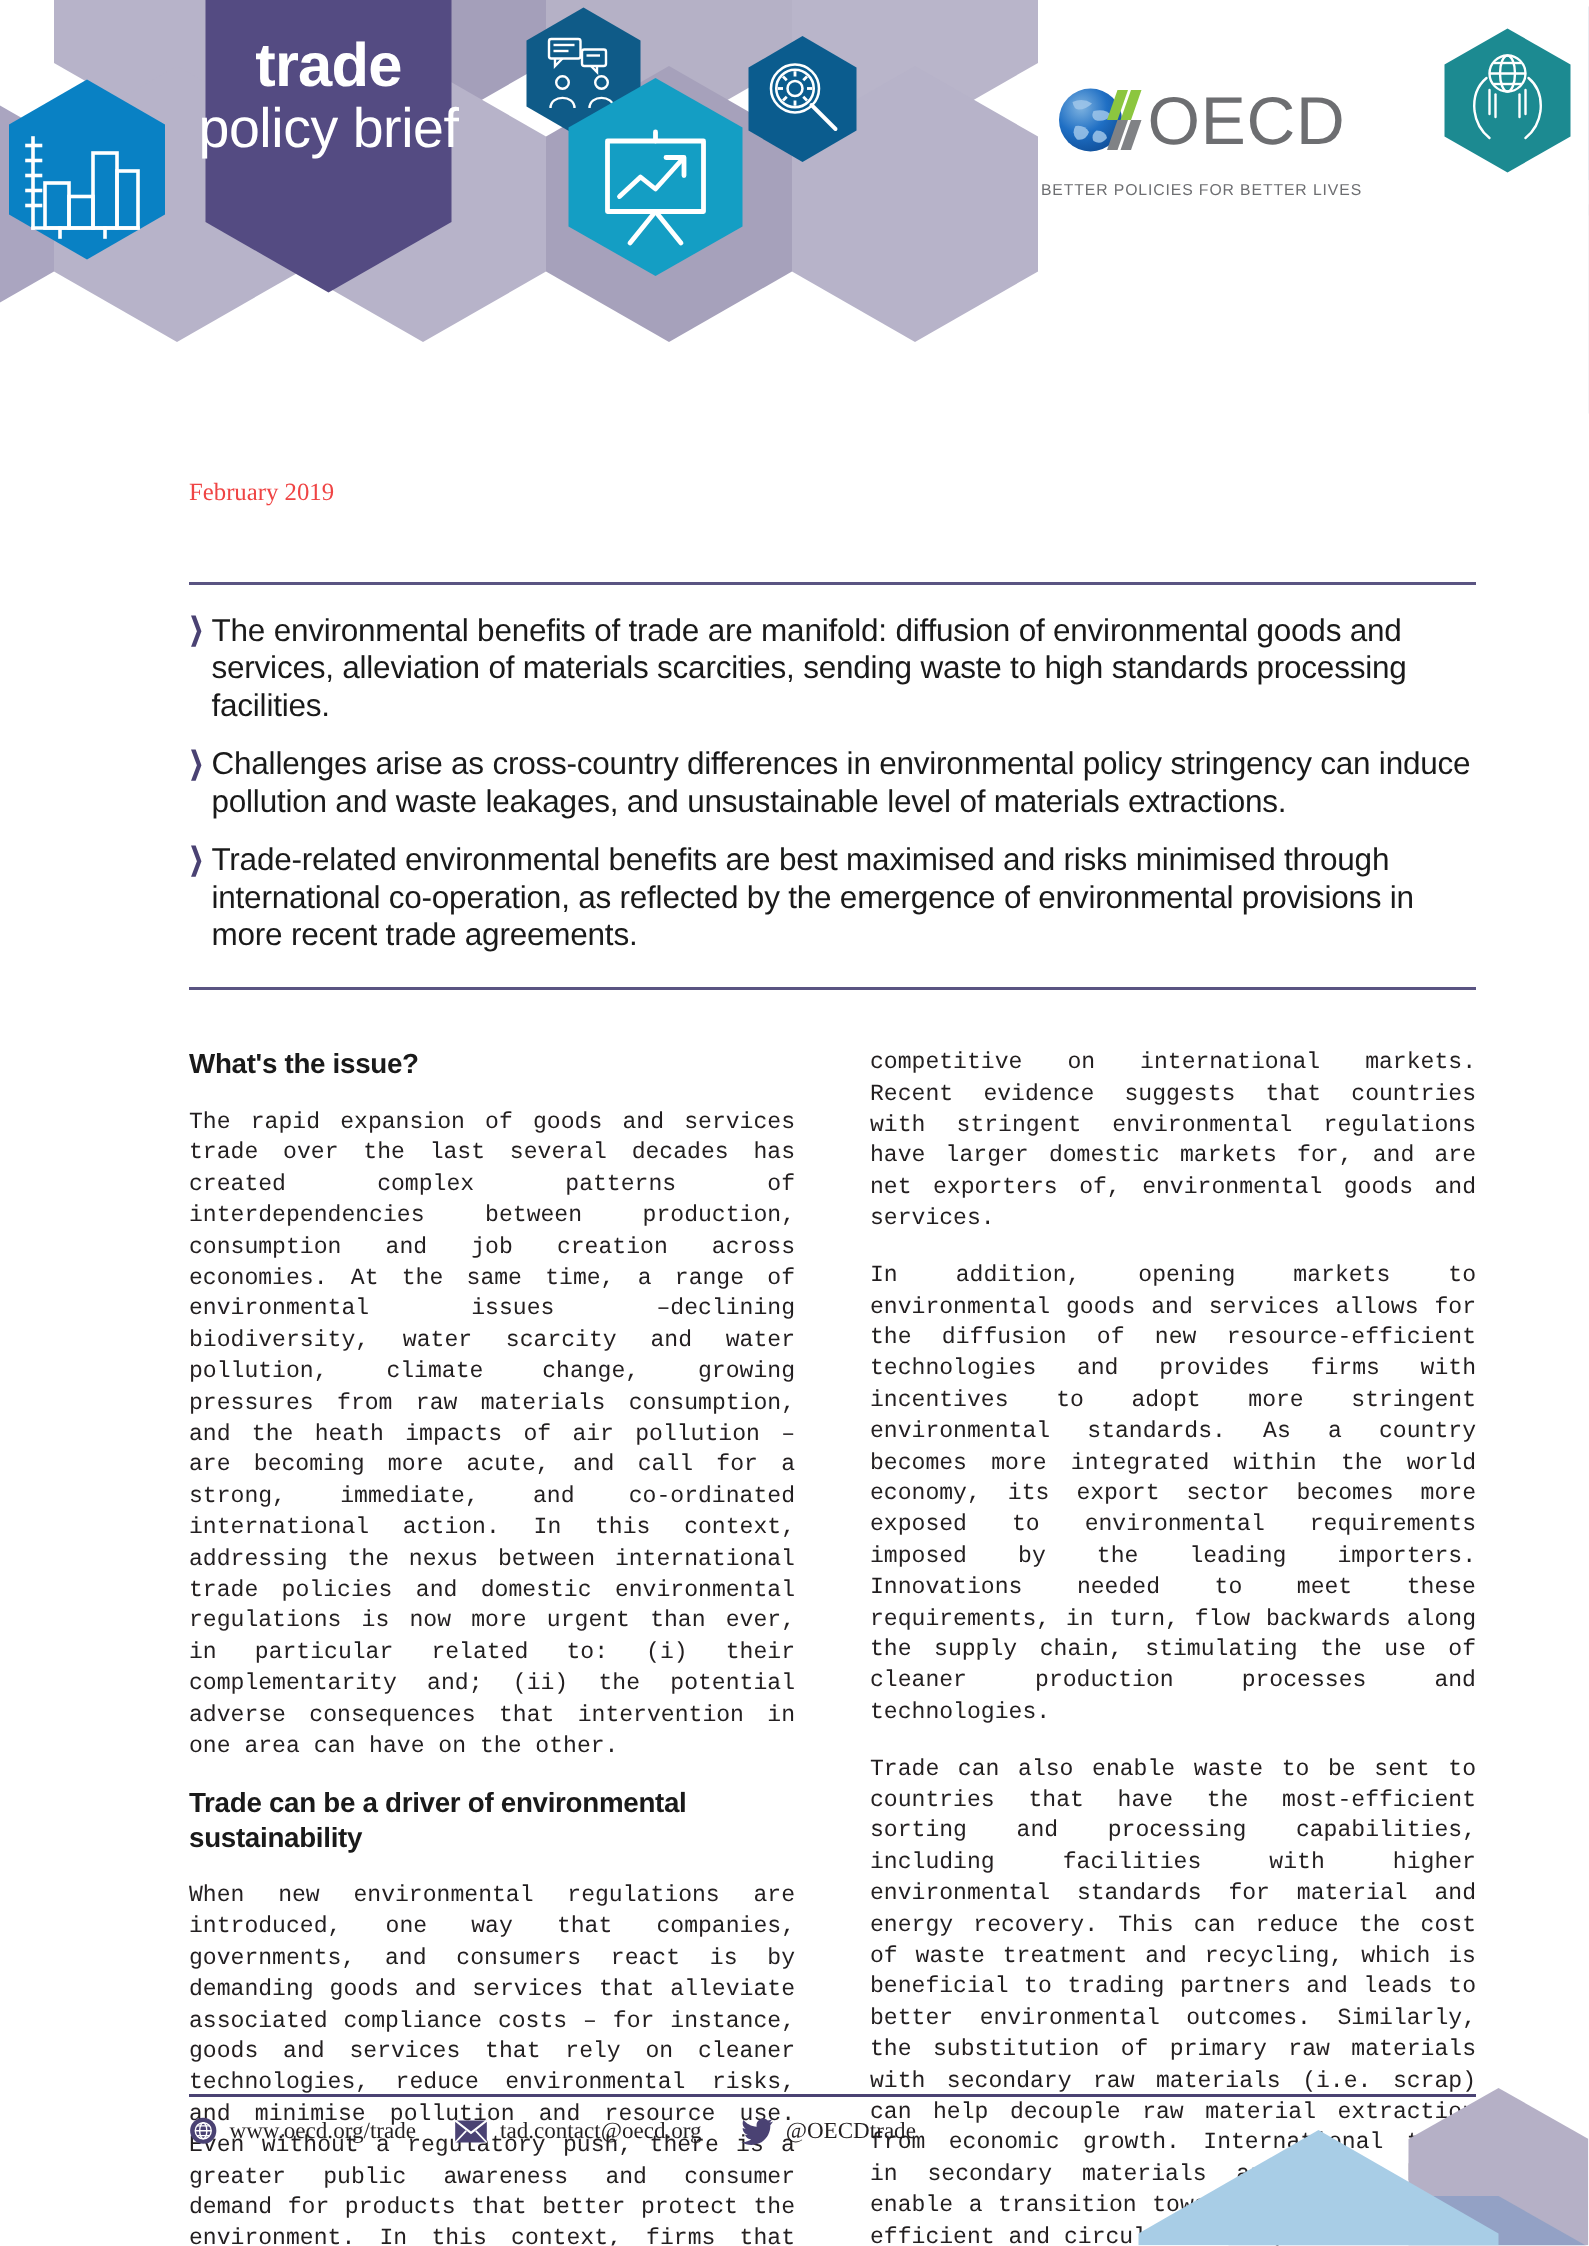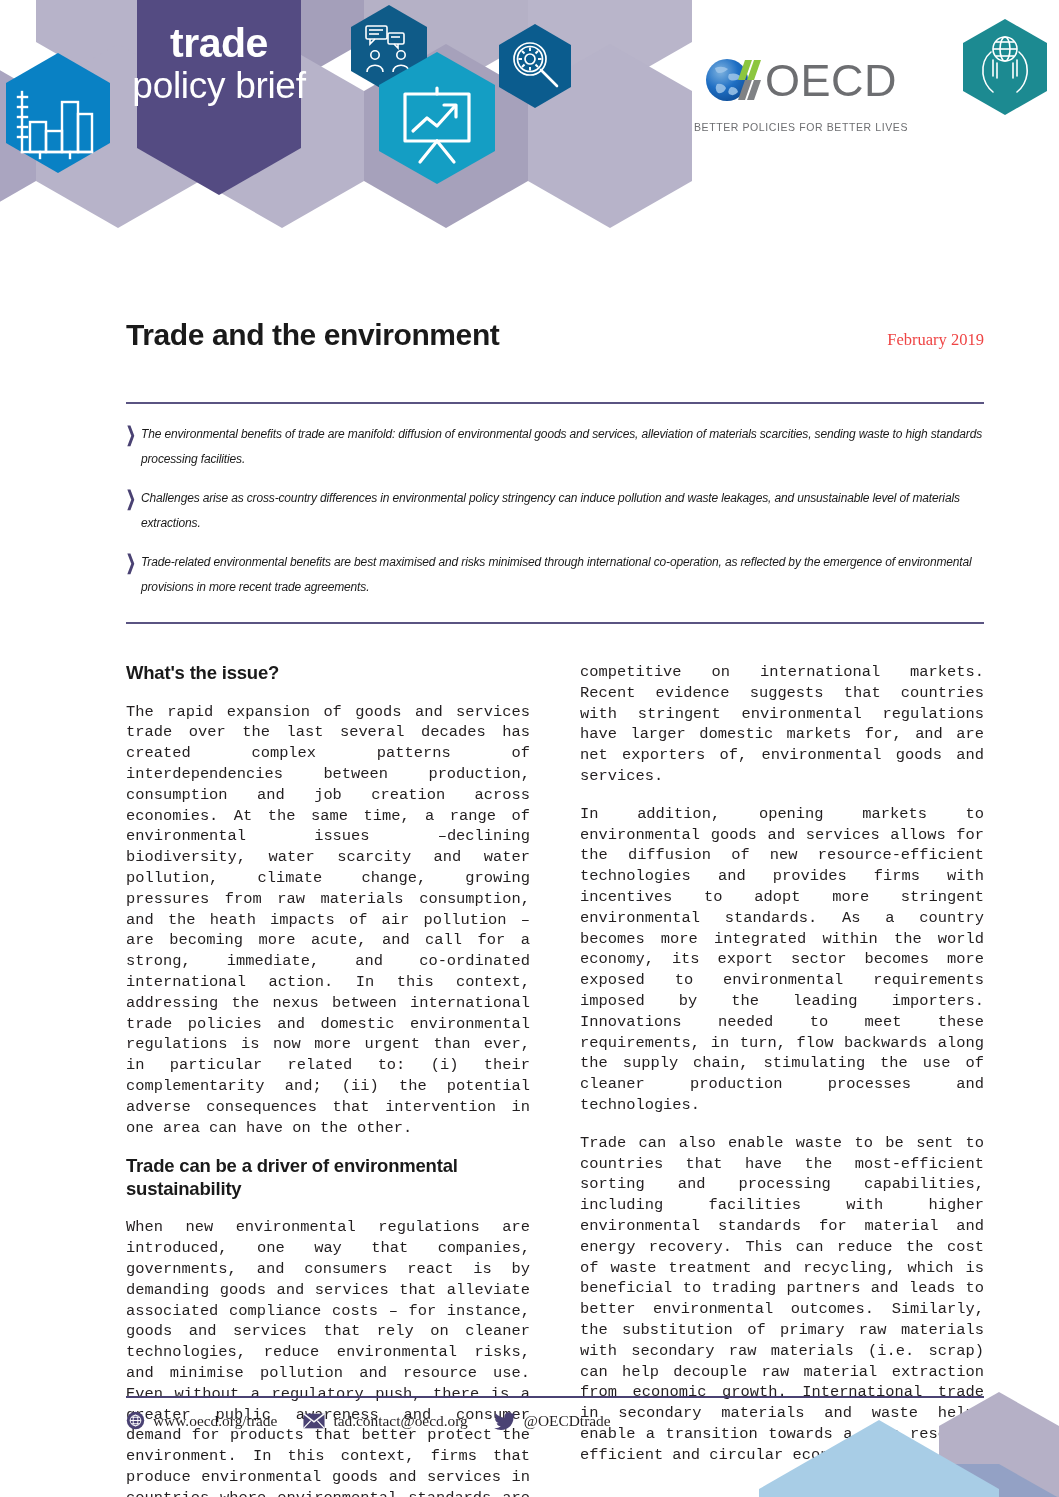--- a/index.html
+++ b/index.html
@@ -138,25 +138,24 @@
     font-family: "Liberation Sans", sans-serif;
     font-size: 16px;
     font-weight: bold;
     line-height: 25px;
     width: 15px;
     transform: scaleX(0.72) scaleY(1.25);
     transform-origin: left center;
   }
   .hl-text {
     font-family: "Liberation Sans", sans-serif;
-    font-size: 12px;
+    font-size: 21px;
     line-height: 25px;
     color: #1a1a1a;
     letter-spacing: -0.15px;
-    font-style: italic;
   }
 
   
   .section-h {
     font-family: "Liberation Sans", sans-serif;
     font-size: 18.5px;
     font-weight: bold;
     color: #1a1a1a;
     letter-spacing: -0.2px;
     line-height: 1.22;
@@ -378,21 +377,20 @@
       <span class="oecd-word">OECD</span>
     </div>
     <div class="oecd-tagline">BETTER POLICIES FOR BETTER LIVES</div>
   </div>
 </div>
 
 <div class="page">
   <div class="content">
 
     <div class="title-row">
-      <h1 class="doc-title">Trade and the environment</h1>
       <div class="doc-date">February 2019</div>
     </div>
 
     <div class="rule rule-top"></div>
 
     <div class="highlights">
       <div class="hl">
         <span class="hl-arrow">❯</span>
         <span class="hl-text">The environmental benefits of trade are manifold: diffusion of environmental goods and services, alleviation of materials scarcities, sending waste to high standards processing facilities.</span>
       </div>

